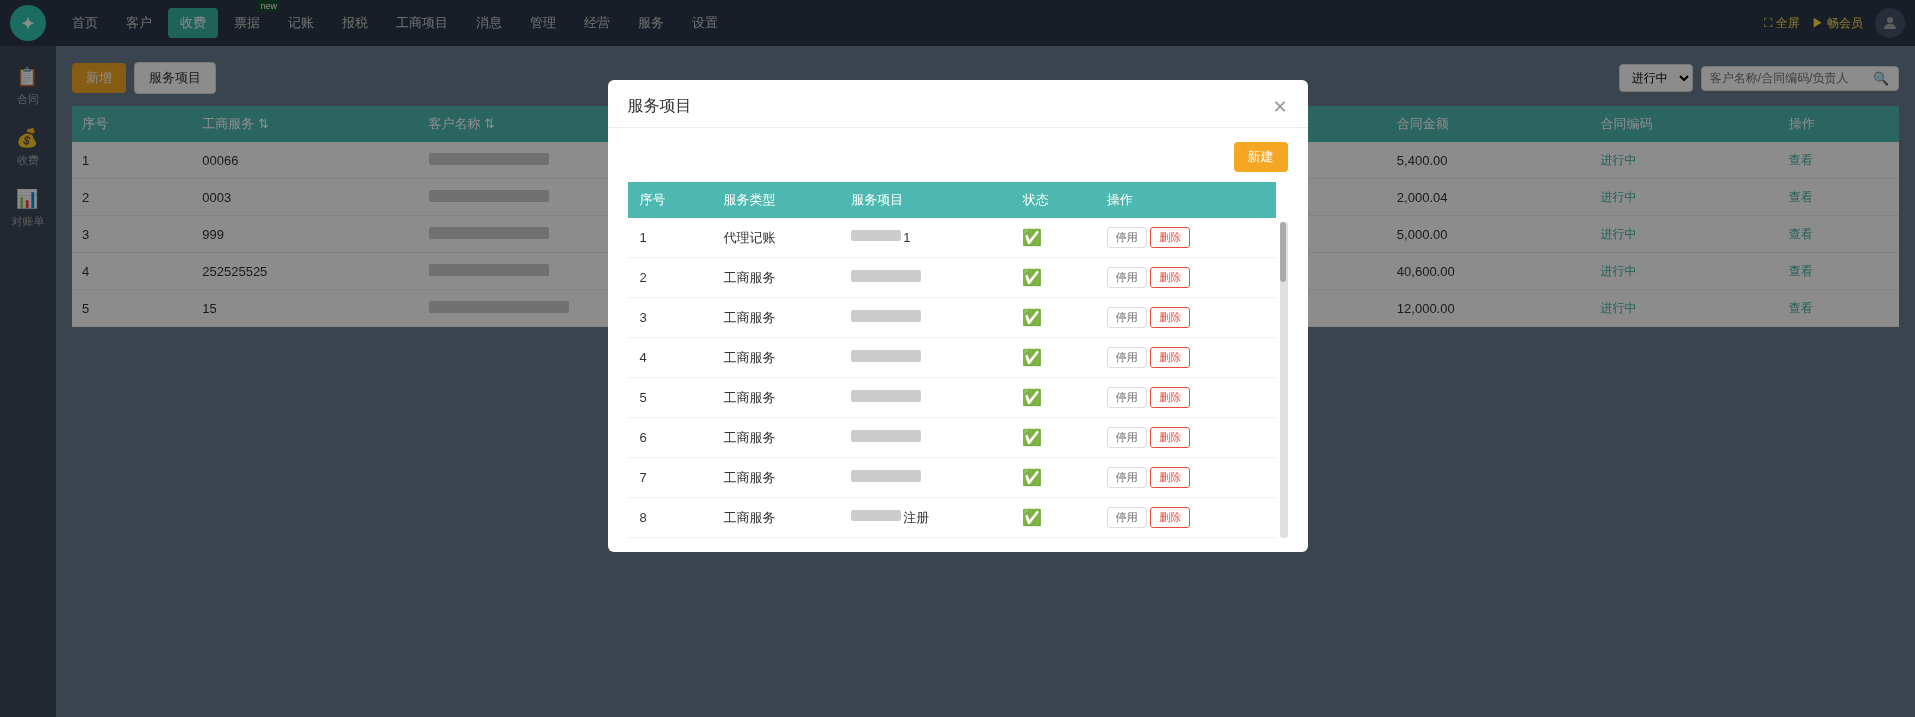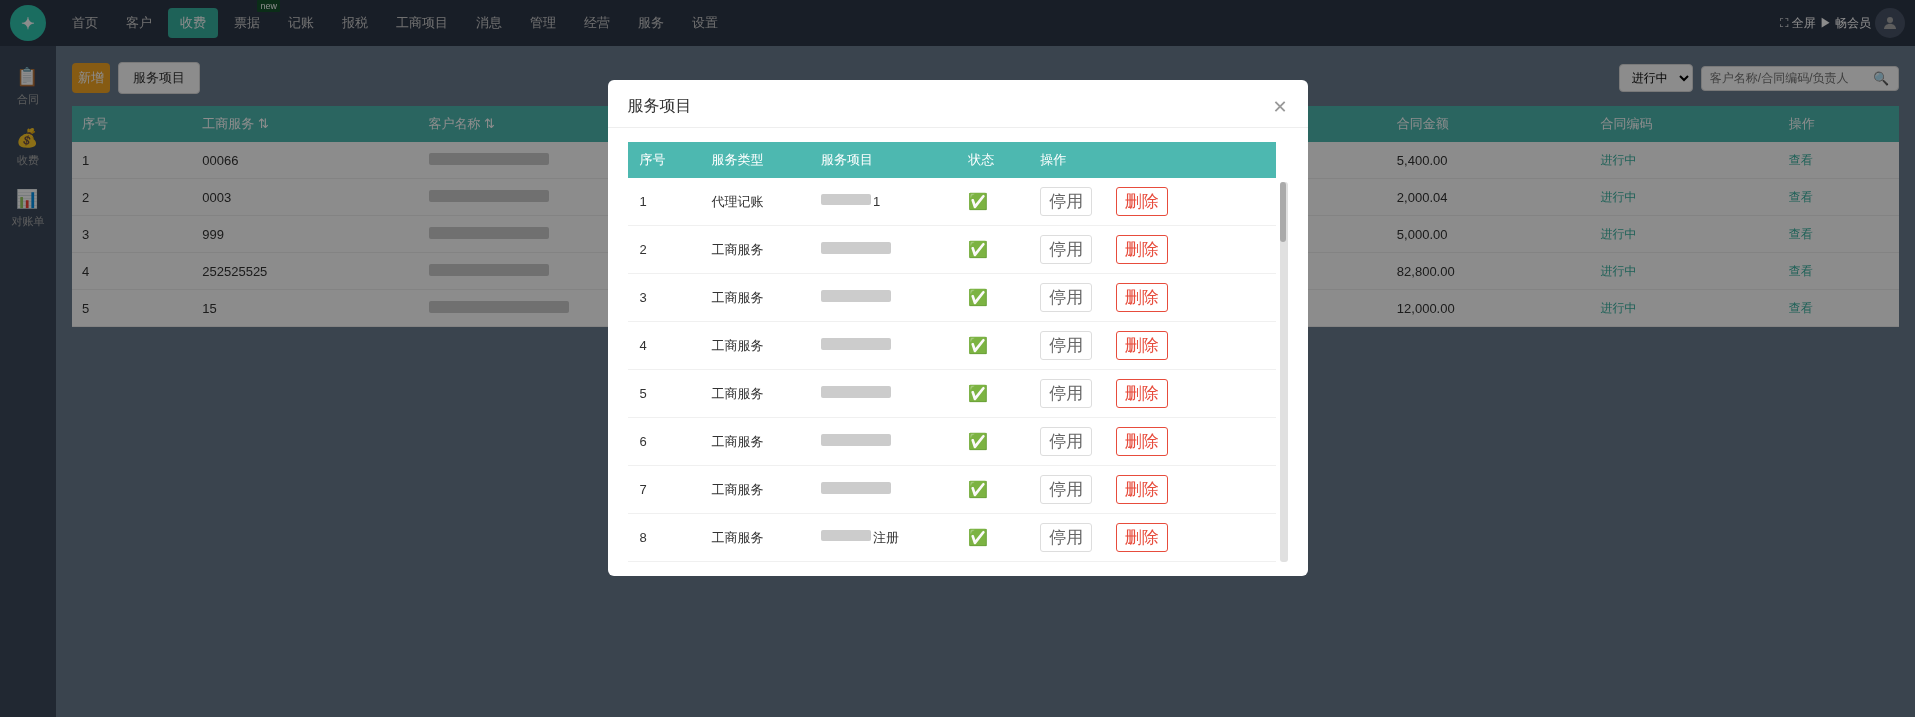--- a/index.html
+++ b/index.html
@@ -23,21 +23,21 @@
       border-radius: 4px; font-size: 13px; white-space: nowrap;
     }
     .nav-item.active { background: #38b2a0; color: white; }
     .nav-item-badge { position: relative; display: inline-block; }
     .badge-new {
       position: absolute; top: -8px; right: -8px;
       background: #14532d; color: white; font-size: 9px;
       padding: 1px 3px; border-radius: 1px;
     }
     .top-nav-right {
-      display: flex; align-items: center; gap: 4px; color: #ffffff; font-size: 12px;
+      display: flex; align-items: center; gap: 12px; color: #fde047; font-size: 12px;
     }
     .top-nav-right span { cursor: pointer; white-space: nowrap; }
     .avatar {
       width: 30px; height: 30px; background: #4a5568; border-radius: 50%;
       display: flex; align-items: center; justify-content: center; color: #ccc;
     }
 
     
     .sidebar {
       position: fixed; top: 46px; left: 0; bottom: 0;
@@ -56,21 +56,21 @@
     .main {
       margin-top: 46px; margin-left: 56px; padding: 16px;
       min-height: calc(100vh - 46px); background: #6b7d8f;
     }
 
     
     .toolbar {
       display: flex; align-items: center; gap: 8px; margin-bottom: 12px;
     }
     .btn-new-orange {
-      background: #f5a623; color: white; border: none; padding: 6px 6px;
+      background: #f5a623; color: white; border: none; padding: 6px 14px;
       border-radius: 4px; cursor: pointer; font-size: 13px;
     }
     .btn-service {
       background: white; color: #333; border: 1px solid #ddd; padding: 6px 14px;
       border-radius: 4px; cursor: pointer; font-size: 13px;
     }
     .filter-right { margin-left: auto; display: flex; align-items: center; gap: 8px; }
     .filter-select {
       padding: 5px 8px; border: 1px solid #ddd; border-radius: 4px; font-size: 12px;
       background: white;
@@ -127,22 +127,22 @@
     .modal-table { width: 100%; border-collapse: collapse; }
     .modal-table thead tr { background: #4db8b0; color: white; }
     .modal-table thead th {
       padding: 9px 12px; font-size: 13px; font-weight: normal; text-align: left;
     }
     .modal-table tbody tr { border-bottom: 1px solid #f0f0f0; }
     .modal-table tbody td { padding: 9px 12px; font-size: 13px; color: #333; }
     .check-icon { color: #38b2a0; font-size: 16px; }
     .action-btn {
       background: none; border: 1px solid #ddd; padding: 2px 8px;
-      border-radius: 3px; cursor: pointer; color: #666; font-size: 17px;
-      margin-right: 20px;
+      border-radius: 3px; cursor: pointer; color: #666; font-size: 11px;
+      margin-right: 0;
     }
     .action-btn.danger { color: #e74c3c; border-color: #e74c3c; }
   </style>
 </head>
 <body>
 
 <nav class="top-nav">
   <div class="logo">✦</div>
   <div class="nav-items">
     <div class="nav-item">首页</div>
@@ -249,21 +249,21 @@
     <td>5,000.00</td>
     <td><span class="status-badge">进行中</span></td>
     <td><span class="action-link">查看</span></td>
   </tr>
         <tr>
     <td>4</td>
     <td>252525525</td>
     <td><span class="blurred blurred-long" style="width:120px">&nbsp;</span></td>
     <td>一般纳税人...</td>
     <td>201807-202403</td>
-    <td>82,800.00</td>
+    <td>40,600.00</td>
     <td><span class="status-badge">进行中</span></td>
     <td><span class="action-link">查看</span></td>
   </tr>
         <tr>
     <td>5</td>
     <td>15</td>
     <td><span class="blurred blurred-long" style="width:140px">&nbsp;</span></td>
     <td>小规模记账</td>
     <td>202303-202402</td>
     <td>12,000.00</td>
@@ -274,20 +274,23 @@
   </table>
 </main>
 
 <div class="overlay">
   <div class="modal">
     <div class="modal-header">
       <span class="modal-title">服务项目</span>
       <span class="modal-close">✕</span>
     </div>
     <div class="modal-body">
+      <div class="modal-toolbar">
+        <button class="btn-new-small">新建</button>
+      </div>
       <div style="display:flex;">
         <table class="modal-table">
           <thead>
             <tr>
               <th>序号</th>
               <th>服务类型</th>
               <th>服务项目</th>
               <th>状态</th>
               <th>操作</th>
             </tr>

